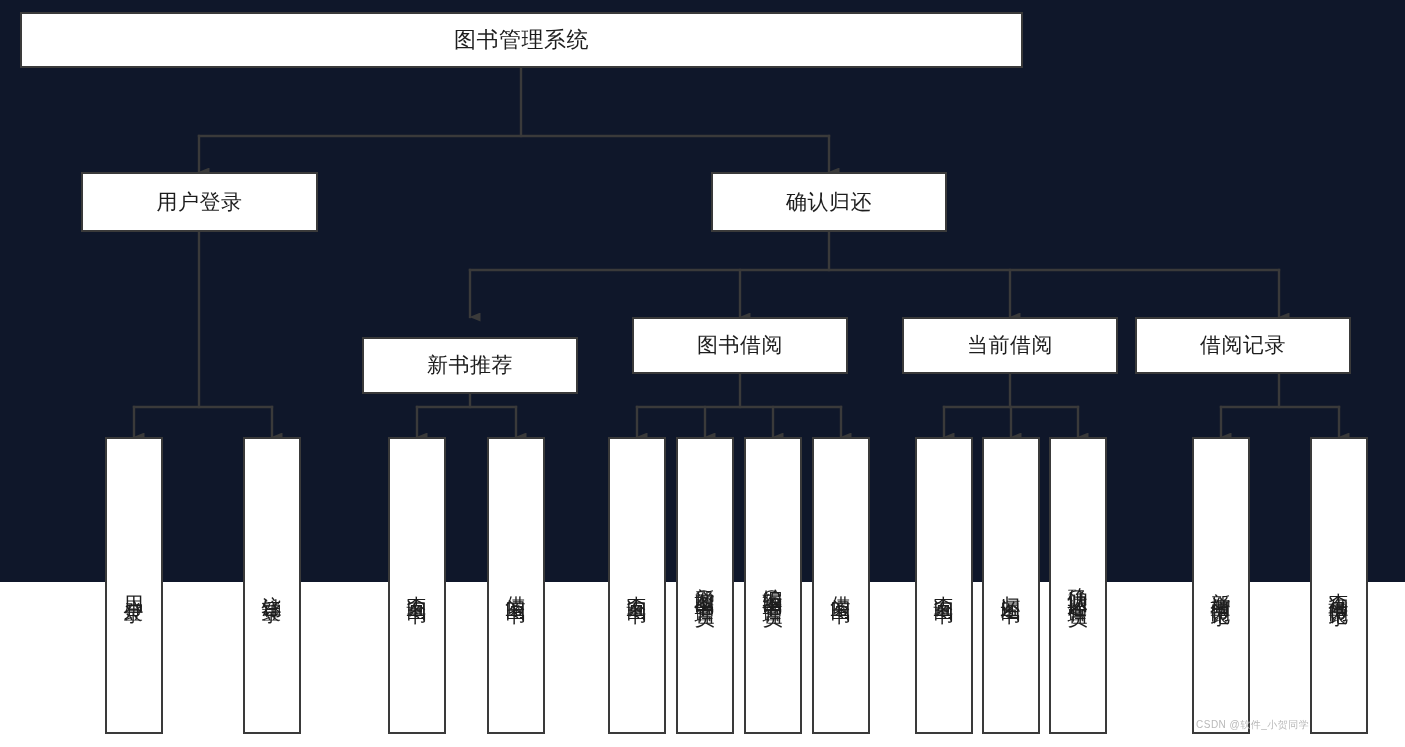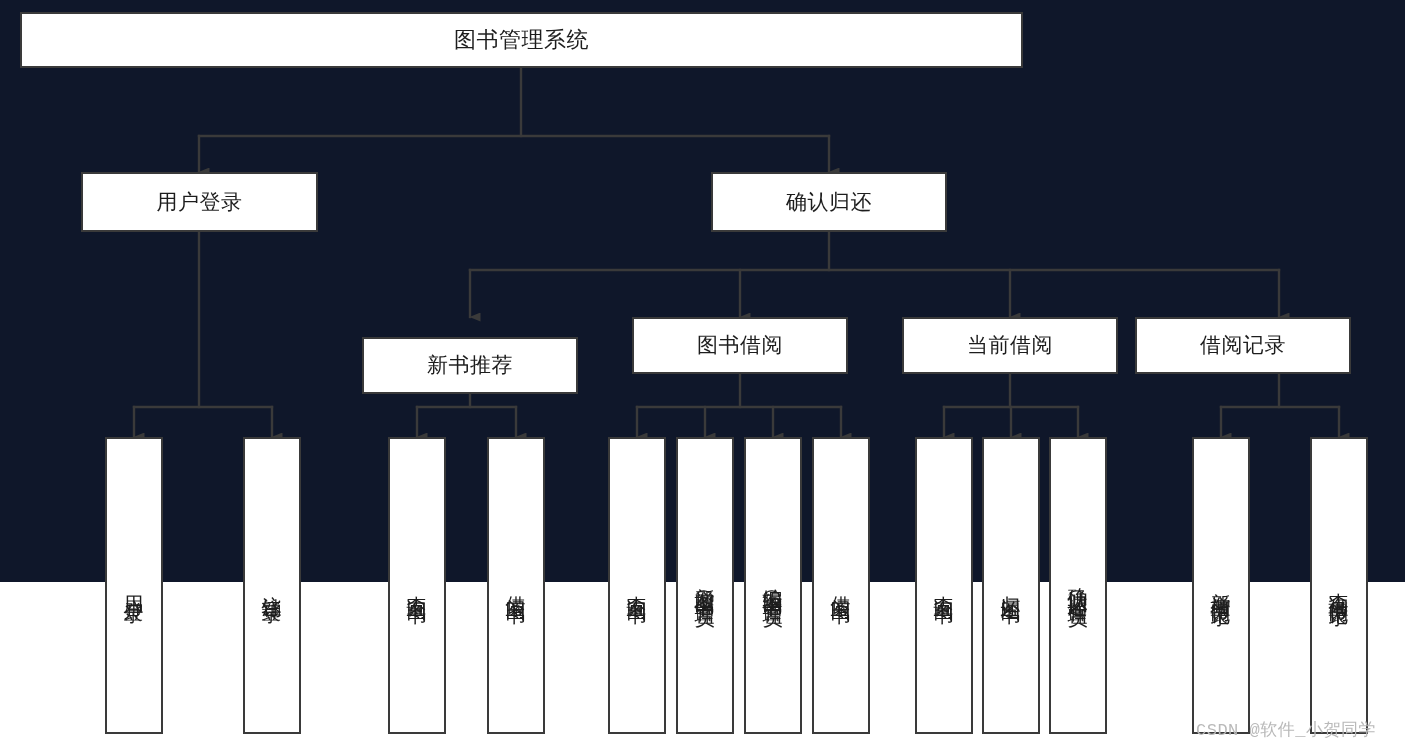--- a/index.html
+++ b/index.html
@@ -51,25 +51,24 @@
     text-orientation: upright;
     letter-spacing: 3px;
     line-height: 1.0;
     white-space: nowrap;
   }
   #root-node .node-label-h {
     font-size: 22px;
   }
   .watermark {
     position: absolute;
-    font-size: 17px;
+    font-size: 10px;
     color: #b9b9b9;
     white-space: nowrap;
     letter-spacing: 0.5px;
-    font-family: Liberation Mono, monospace;
   }
 </style>
 </head>
 <body>
 
 <div id="diagram-root">
 
   <svg class="diagram-canvas" viewBox="0 0 1405 747">
     <defs>
       <marker id="arrowhead" markerWidth="9" markerHeight="11" refX="4.5" refY="10.5" orient="auto" markerUnits="userSpaceOnUse">

